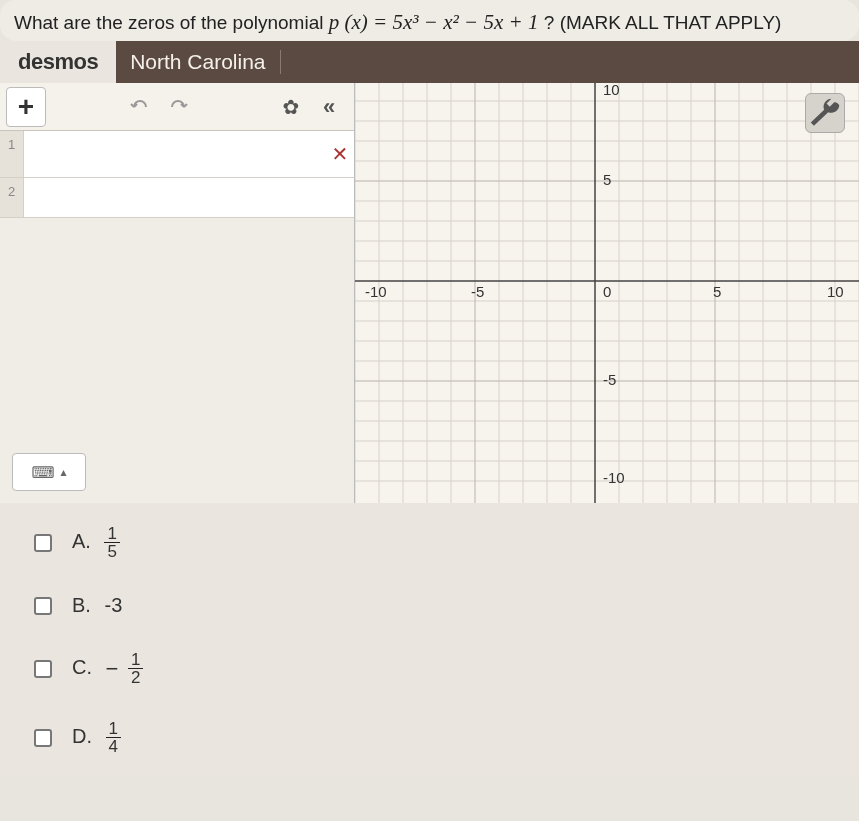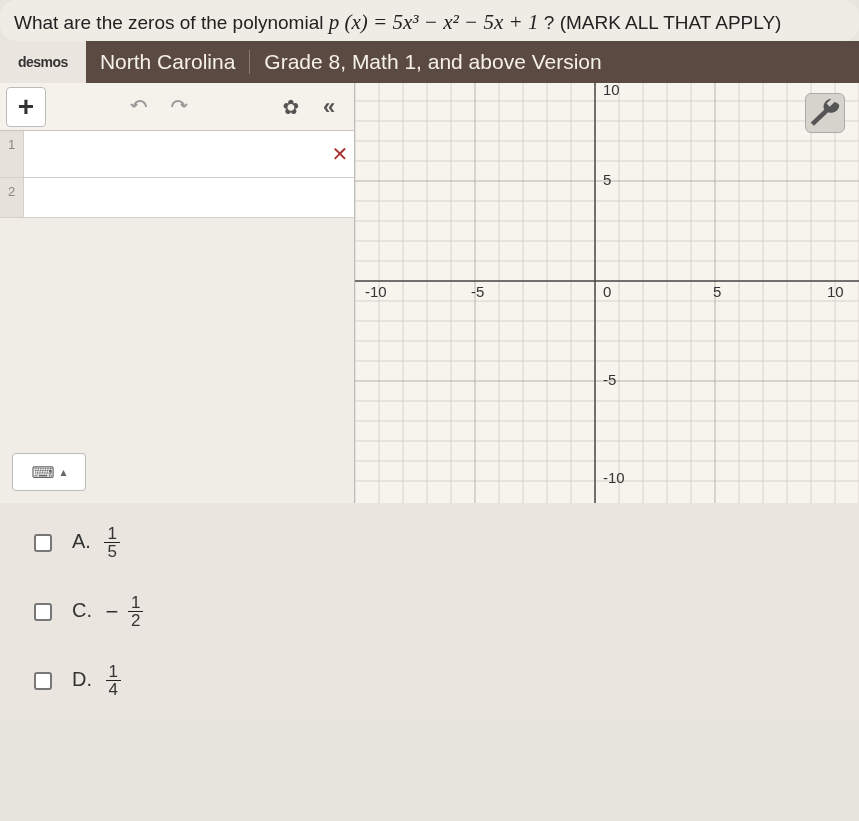--- a/index.html
+++ b/index.html
@@ -23,21 +23,21 @@
     display: flex;
     align-items: center;
     background: #5a4a42;
     color: #fff;
     height: 42px;
   }
   .desmos-bar .brand {
     background: #eae6df;
     color: #333;
     font-weight: bold;
-    font-size: 14px;
+    font-size: 22px;
     padding: 0 18px;
     height: 100%;
     display: flex;
     align-items: center;
     letter-spacing: -0.5px;
   }
   .desmos-bar .ctx {
     padding: 0 14px;
     font-size: 21px;
     color: #f5f1ea;
@@ -137,21 +137,20 @@
 <div class="question">
   <span>What are the zeros of the polynomial </span>
   <span class="math">p (x) = 5x³ − x² − 5x + 1</span>
   <span>? (MARK ALL THAT APPLY)</span>
 </div>
 
 <div class="desmos-bar">
   <div class="brand">desmos</div>
   <div class="ctx">North Carolina</div>
   <div class="sep"></div>
-  <div class="ctx">Grade 8, Math 1, and above Version</div>
 </div>
 
 <div class="app-row">
   <div class="panel">
     <div class="toolbar">
       <div class="btn plus">+</div>
       <div class="spacer"></div>
       <div class="btn undo">
         <svg width="20" height="16" viewBox="0 0 20 16">
             <path d="M4 8 A6 6 0 0 1 16 8" fill="none" stroke="#999" stroke-width="2"></path>
@@ -262,20 +261,27 @@
       <span class="lbl-letter">A.</span>
       <span class="frac">
         <span class="n">1</span>
         <span class="d">5</span>
       </span>
     </div>
   </div>
   <div class="choice">
     <div class="box"></div>
     <div>
+      <span class="lbl-letter">B.</span>
+      <span>-3</span>
+    </div>
+  </div>
+  <div class="choice">
+    <div class="box"></div>
+    <div>
       <span class="lbl-letter">C.</span>
       <span class="neg">−</span>
       <span class="frac">
         <span class="n">1</span>
         <span class="d">2</span>
       </span>
     </div>
   </div>
   <div class="choice" style="margin-bottom:0">
     <div class="box"></div>

